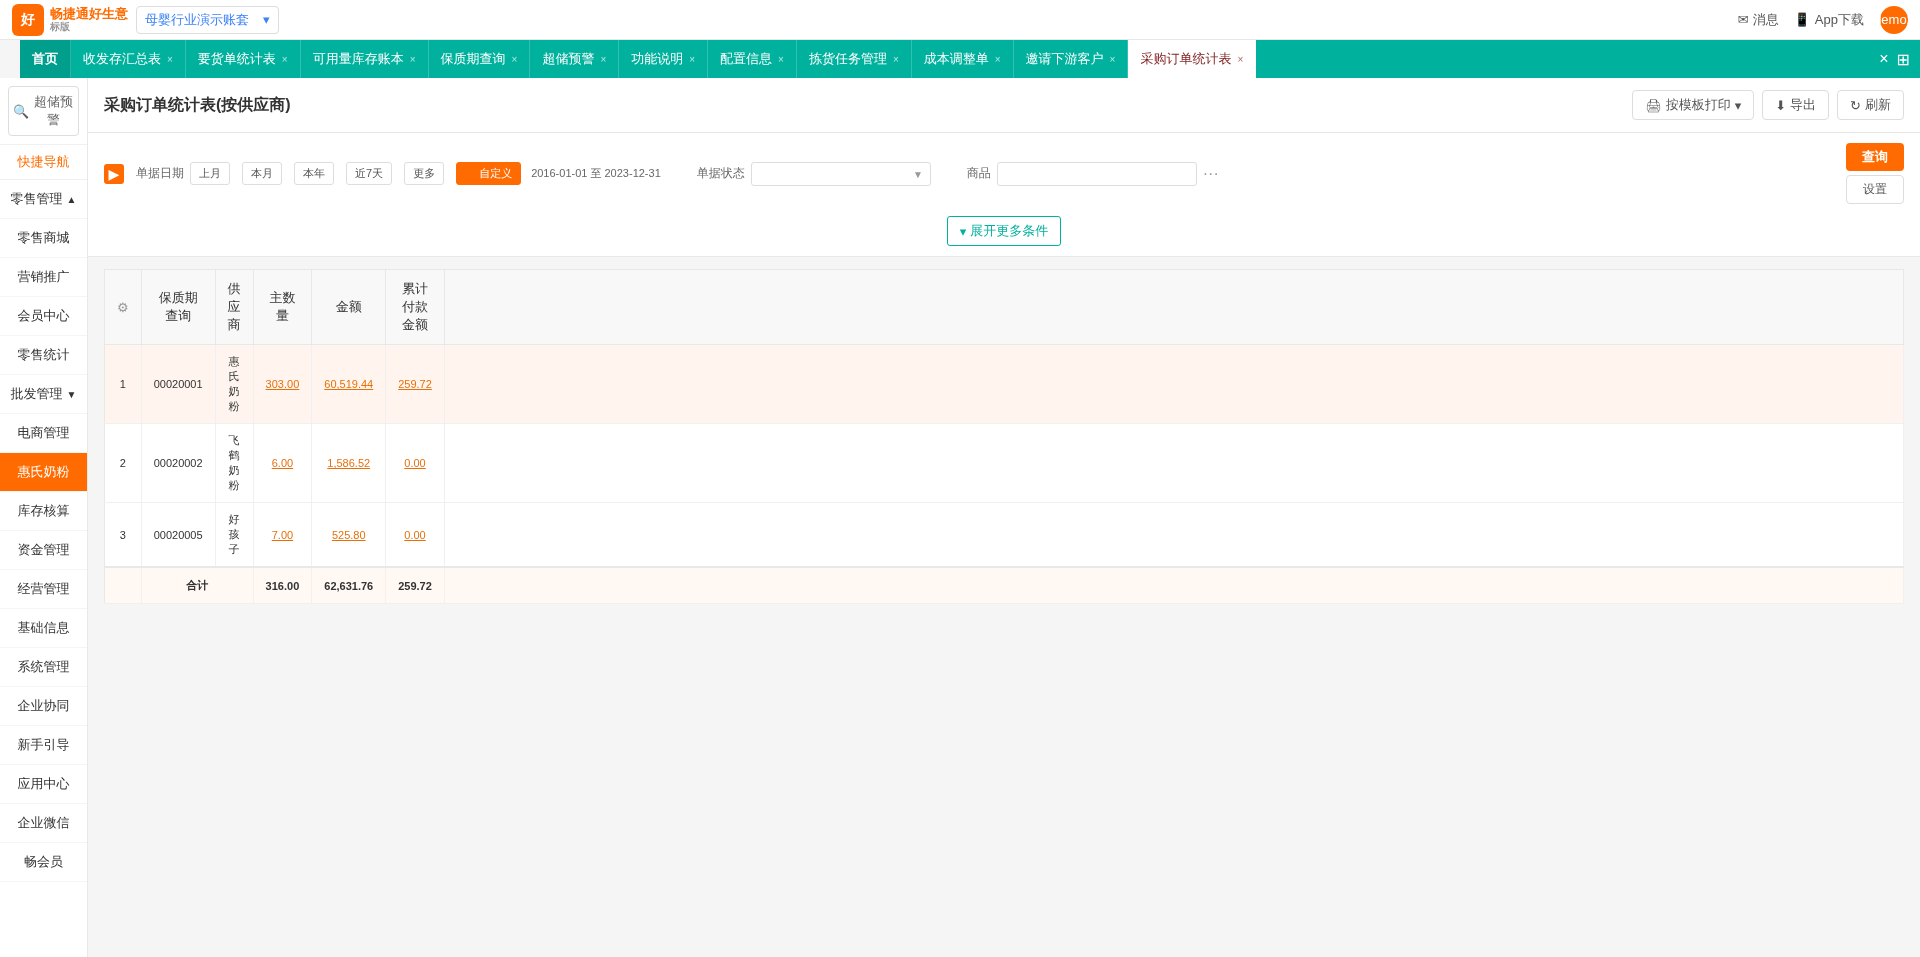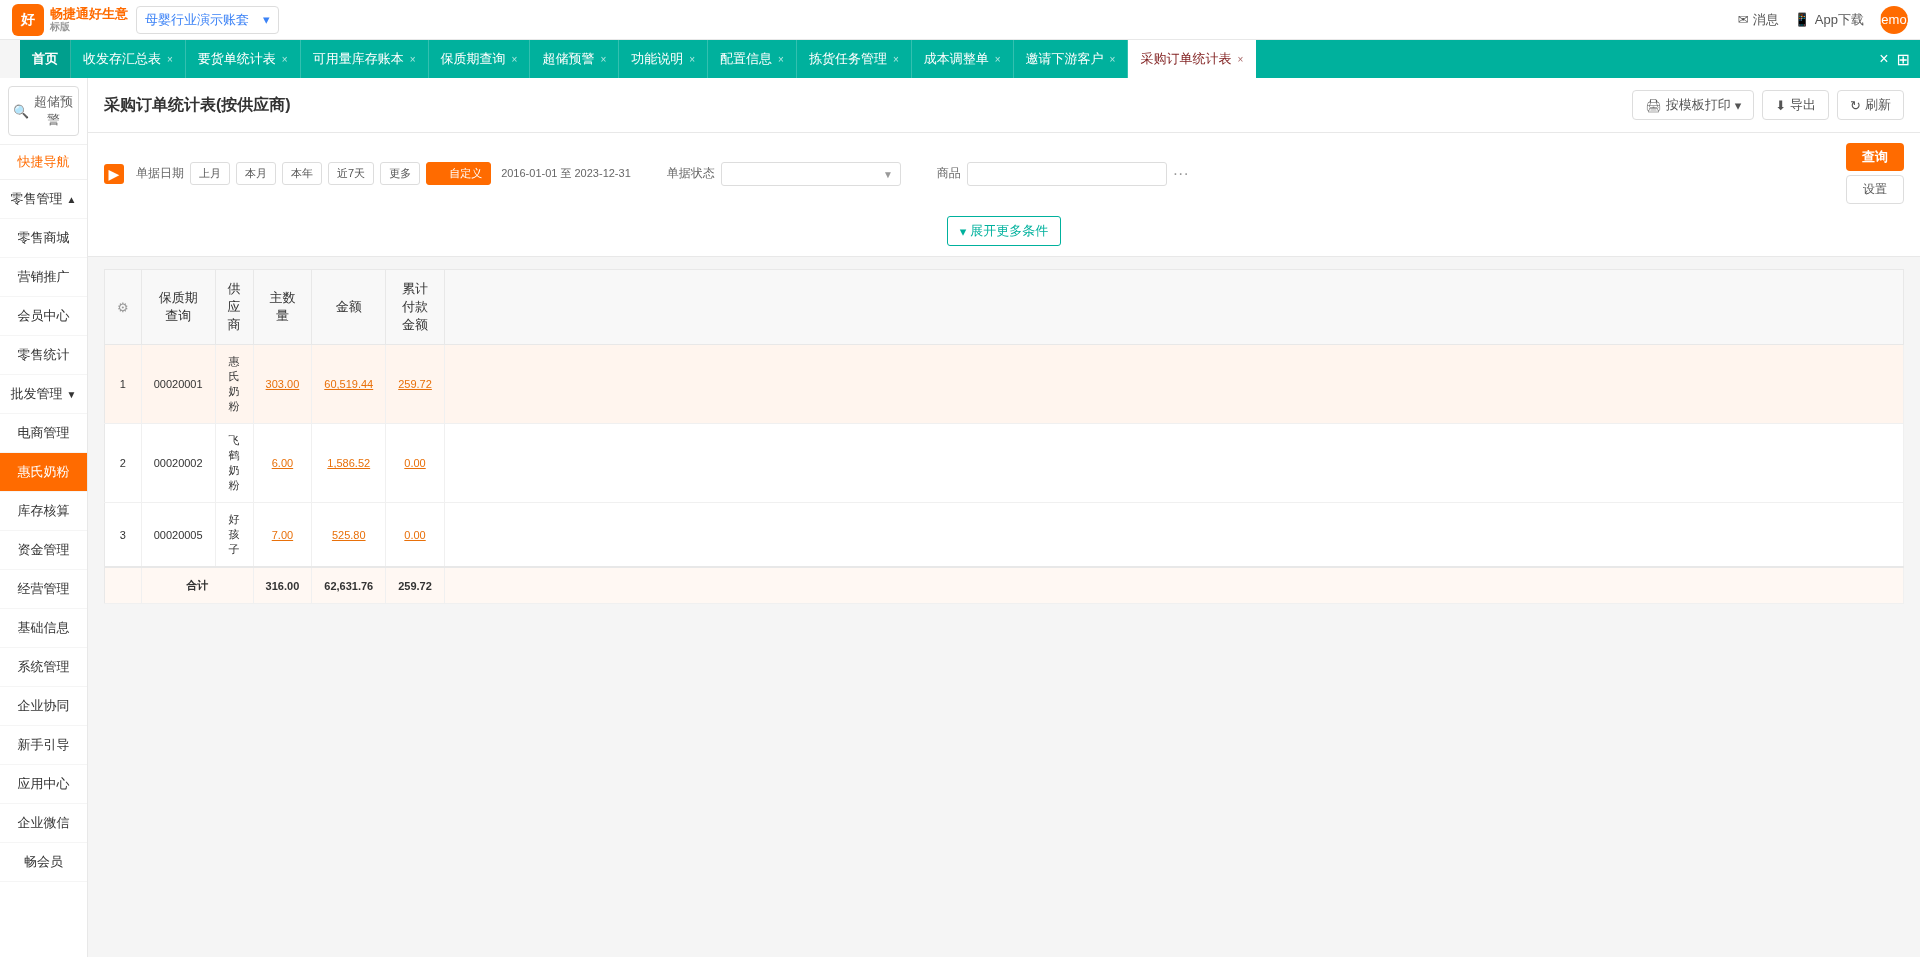--- a/index.html
+++ b/index.html
@@ -77,21 +77,21 @@
     .btn-print { display: flex; align-items: center; gap: 4px; padding: 5px 12px; border: 1px solid #ddd; border-radius: 4px; background: #fff; cursor: pointer; font-size: 12px; color: #555; }
     .btn-export { display: flex; align-items: center; gap: 4px; padding: 5px 12px; border: 1px solid #ddd; border-radius: 4px; background: #fff; cursor: pointer; font-size: 12px; color: #555; }
     .btn-refresh { display: flex; align-items: center; gap: 4px; padding: 5px 12px; border: 1px solid #ddd; border-radius: 4px; background: #fff; cursor: pointer; font-size: 12px; color: #555; }
 
     
     .filter-area {
       background: #fff; padding: 10px 16px; border-bottom: 1px solid #e8e8e8;
     }
     .filter-item { display: flex; align-items: center; gap: 6px; }
     .filter-label { color: #666; font-size: 12px; white-space: nowrap; }
-    .filter-date-options { display: flex; gap: 6px; }
+    .filter-date-options { display: flex; gap: 12px; }
     .filter-date-btn {
       padding: 3px 8px; border: 1px solid #ddd; border-radius: 3px;
       font-size: 11px; cursor: pointer; background: #fff; color: #555;
     }
     .filter-date-btn.custom { background: #ff6b00; color: #fff; border-color: #ff6b00; padding-left: 22px; }
     .filter-date-range { font-size: 11px; color: #666; margin-left: 4px; }
     .filter-select {
       padding: 4px 28px 4px 8px; border: 1px solid #ddd; border-radius: 3px;
       font-size: 12px; color: #555; background: #fff; min-width: 180px;
       appearance: none; cursor: pointer; position: relative;

